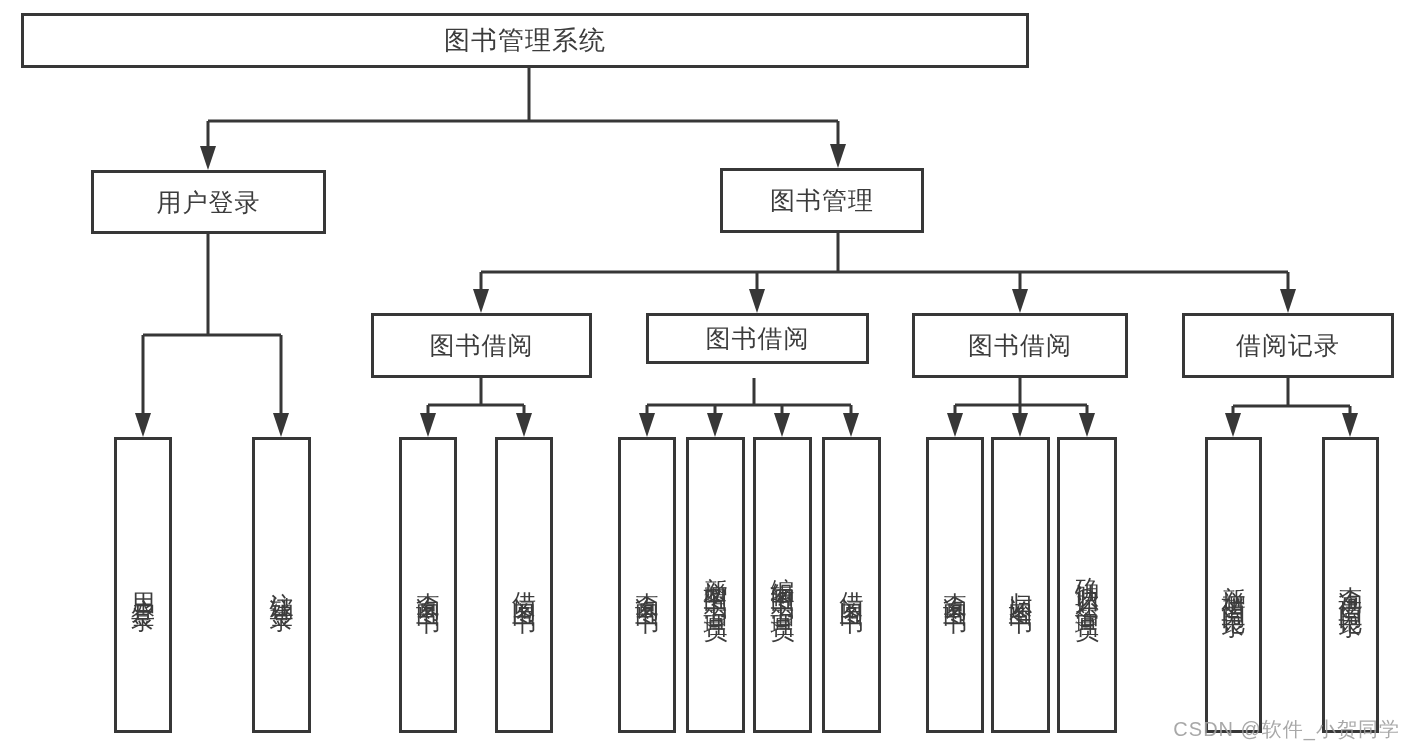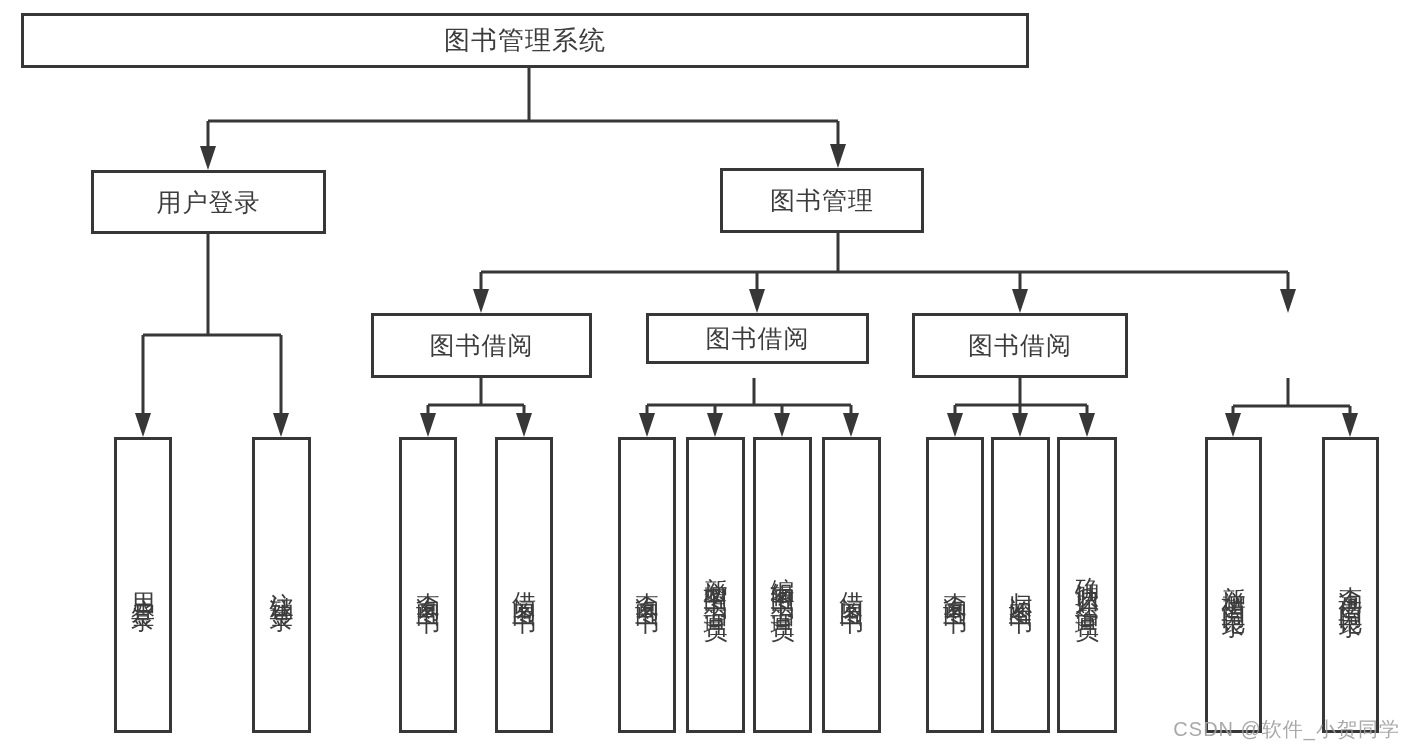--- a/index.html
+++ b/index.html
@@ -123,20 +123,23 @@
 
   <div class="box hbox" style="left:362px;top:313px;width:221px;height:65px">
     <span>图书借阅</span>
   </div>
   <div class="box hbox" style="left:637px;top:313px;width:223px;height:51px">
     <span>图书借阅</span>
   </div>
   <div class="box hbox" style="left:903px;top:313px;width:216px;height:65px">
     <span>图书借阅</span>
   </div>
+  <div class="box hbox" style="left:1173px;top:313px;width:212px;height:65px">
+    <span>借阅记录</span>
+  </div>
 
   <div class="box vbox" style="left:105px;top:437px;width:58px;height:296px">
     <span>用户登录</span>
   </div>
   <div class="box vbox" style="left:243px;top:437px;width:59px;height:296px">
     <span>注销登录</span>
   </div>
 
   <div class="box vbox" style="left:390px;top:437px;width:58px;height:296px">
     <span>查询图书</span>

